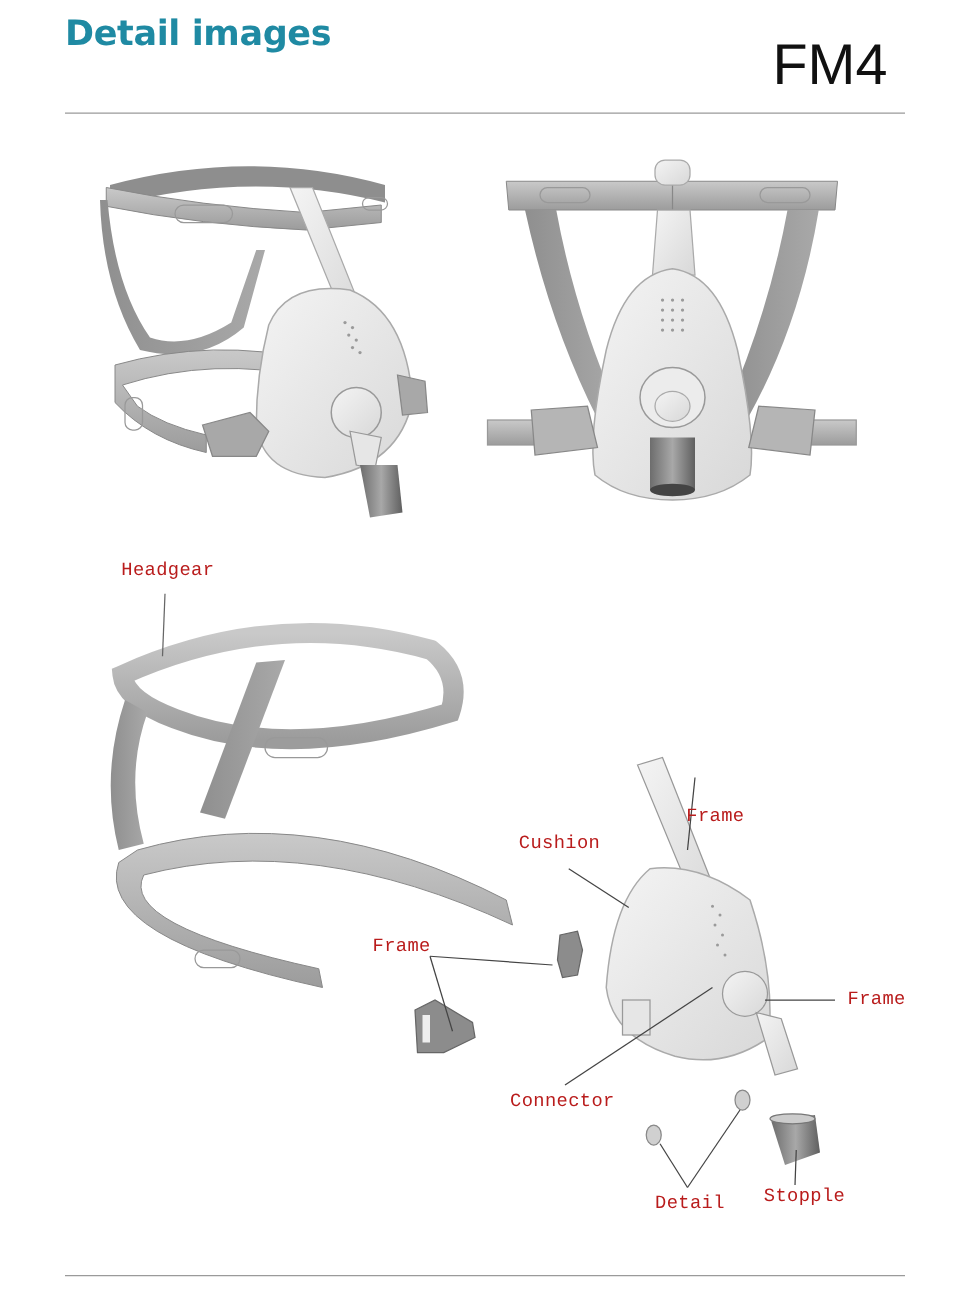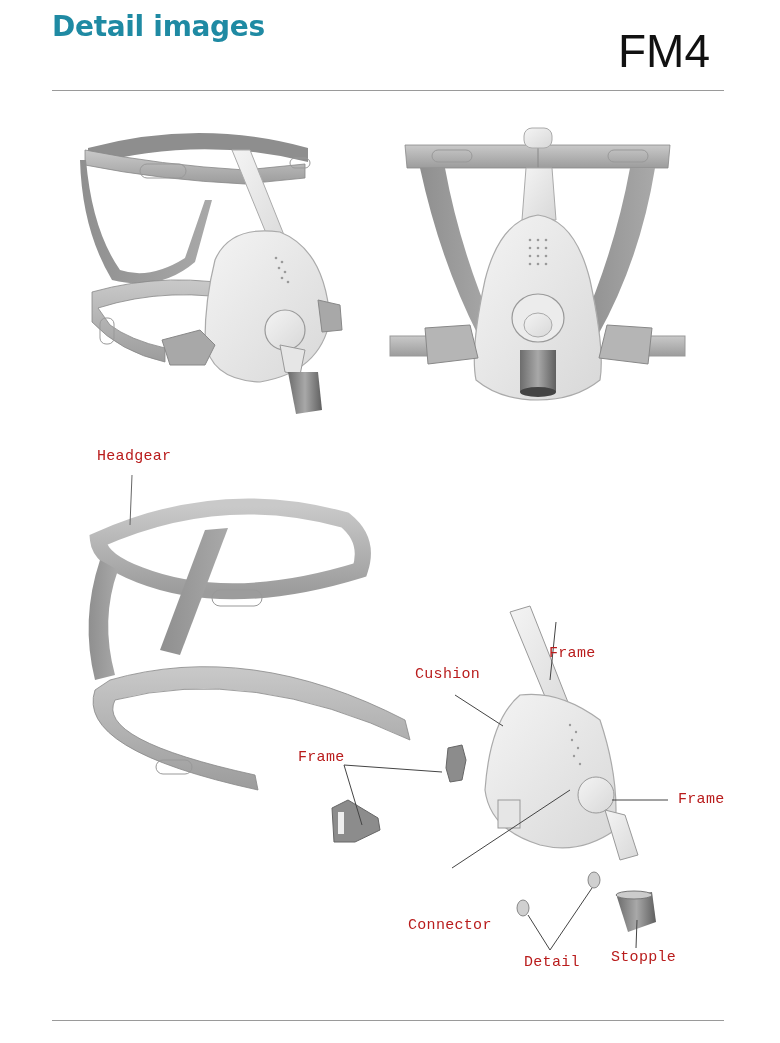--- a/index.html
+++ b/index.html
@@ -169,17 +169,17 @@
     <line x1="550" y1="950" x2="592" y2="888" stroke="#444"></line>
     <line x1="637" y1="920" x2="636" y2="948" stroke="#444"></line>
   </g>
 </svg>
 
 <div class="label" style="left:97px; top:448px;">Headgear</div>
 <div class="label" style="left:549px; top:601px;margin-top:44px;">Frame</div>
 <div class="label" style="left:415px; top:666px;text-align:center;">Cushion</div>
 <div class="label" style="left:298px; top:749px;">Frame</div>
 <div class="label" style="left:678px; top:791px;">Frame</div>
-<div class="label" style="left:408px; top:873px;margin-top:44px;">Connector</div>
+<div class="label" style="left:408px; top:873px;">Connector</div>
 <div class="label" style="left:524px; top:954px;">Detail</div>
 <div class="label" style="left:611px; top:949px;">Stopple</div>
 
 <div class="rule bottom"></div>
 
 </body></html>

